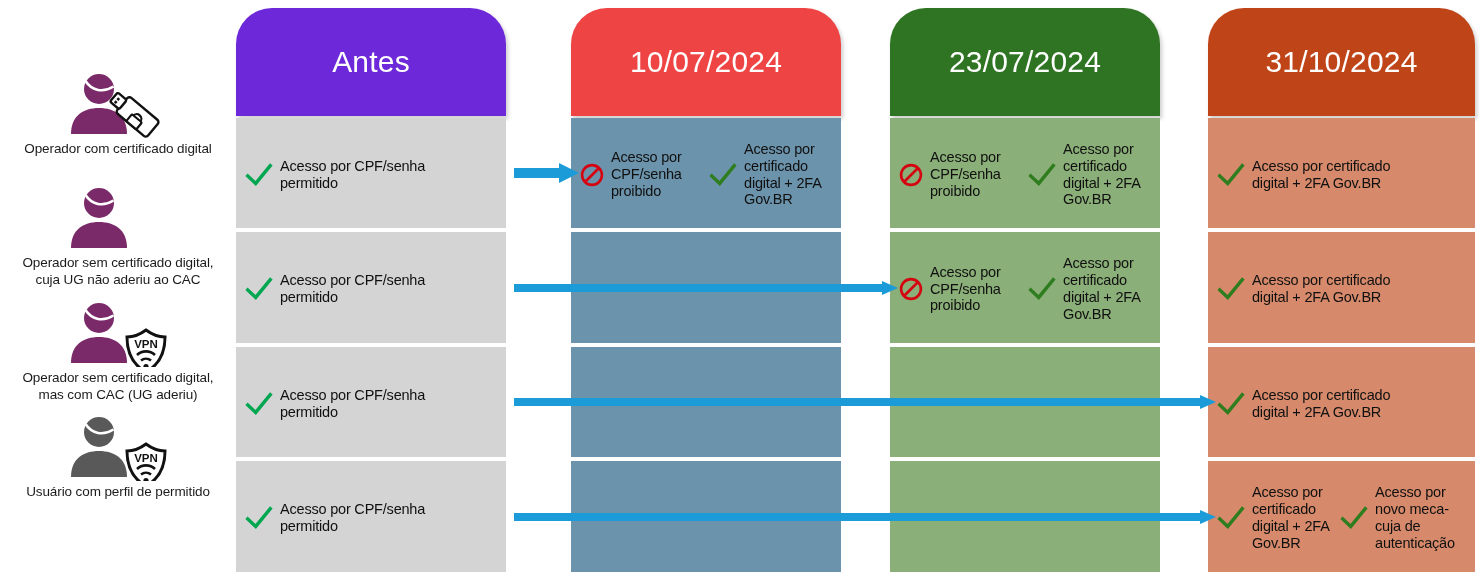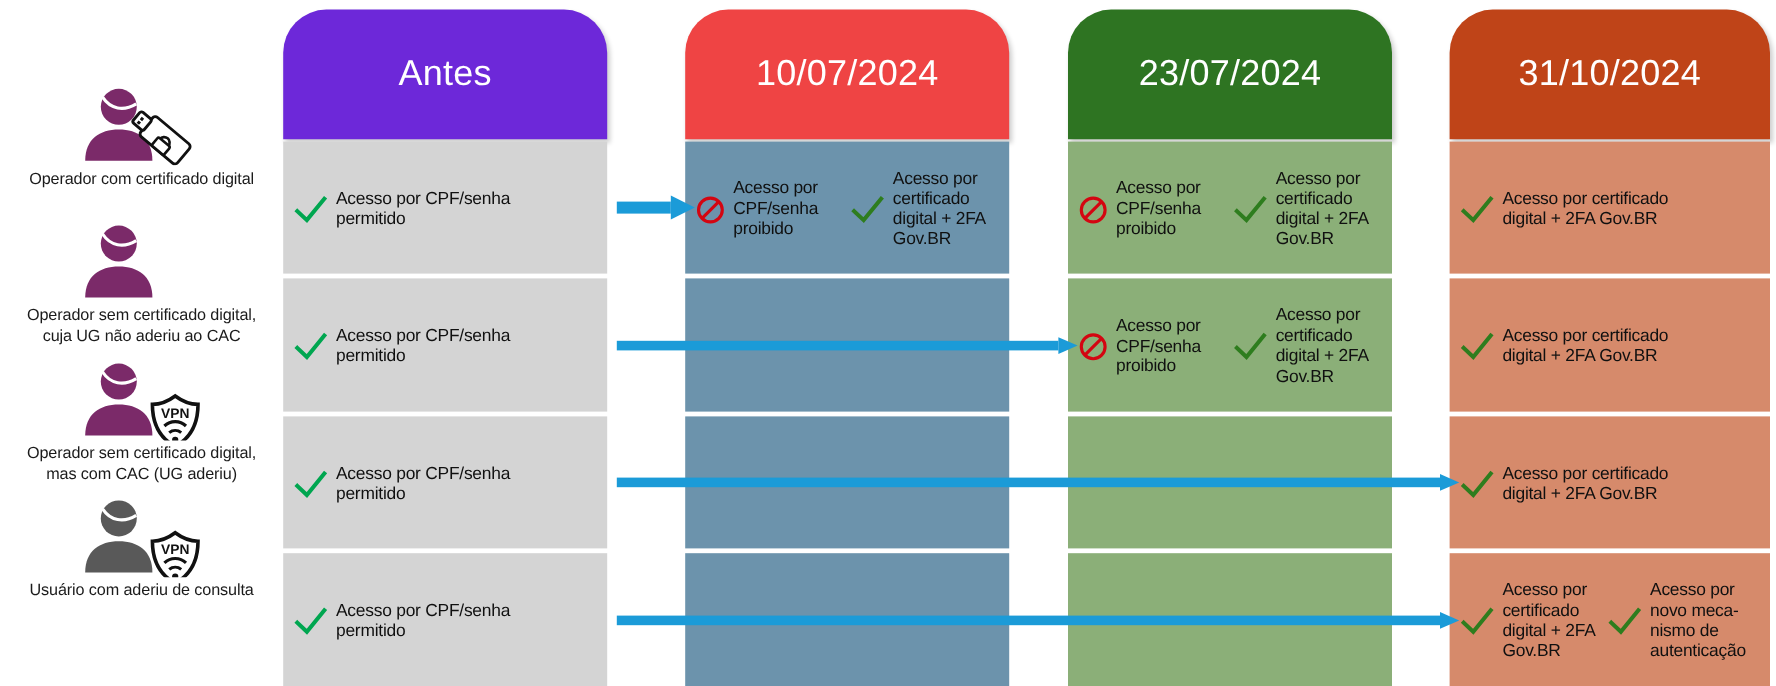--- a/index.html
+++ b/index.html
@@ -131,21 +131,21 @@
      <path d="M26.5 15 C33 25, 44 27, 54.5 20.5" fill="none" stroke="#ffffff" stroke-width="2.6"></path>
           <g transform="translate(66,34)">
         <path d="M21 1 C13 7, 6 8, 2 8 C2 26, 10 37, 21 43 C32 37, 40 26, 40 8 C36 8, 29 7, 21 1 Z" fill="#ffffff" stroke="#111" stroke-width="3"></path>
         <text x="21" y="19" font-family="Liberation Sans, sans-serif" font-size="11.5" font-weight="bold" fill="#111" text-anchor="middle">VPN</text>
         <path d="M12 26 a13 13 0 0 1 18 0" fill="none" stroke="#111" stroke-width="2.6"></path>
         <path d="M16 31.5 a8 8 0 0 1 10 0" fill="none" stroke="#111" stroke-width="2.6"></path>
         <circle cx="21" cy="37.5" r="2.6" fill="#111"></circle>
       </g>
         </svg>
       </div>
-      <div class="persona-label">Usuário com aderiu de consulta</div>
+      <div class="persona-label">Usuário com perfil de permitido</div>
     </div>
   </div>
 
 <div id="stage">
     <div class="col" style="left: 236px; width: 270px; height: 572px;">
       <div class="col-head" style="background: #6d28d9;">
         <span class="col-head-text">Antes</span>
       </div>
       <div class="cell" style="top: 118px; height: 110px; background: rgb(212, 212, 212);">
         <div class="cell-line">
@@ -287,21 +287,21 @@
       <path d="M4 17 L12.5 25 L28 6" fill="none" stroke="#2E7D1E" stroke-width="3.6" stroke-linecap="square" stroke-linejoin="miter"></path>
           </svg>
           <span class="cell-text">Acesso por certificado
 digital + 2FA Gov.BR</span>
         </div>
         <div class="cell-line">
           <svg class="ico" viewBox="0 0 32 32">
       <path d="M4 17 L12.5 25 L28 6" fill="none" stroke="#2E7D1E" stroke-width="3.6" stroke-linecap="square" stroke-linejoin="miter"></path>
           </svg>
           <span class="cell-text">Acesso por novo meca-
-nismo de autenticação</span>
+cuja de autenticação</span>
         </div>
       </div>
     </div>
   </div>
 
 <div id="arrows">
     <div class="arrow fat" style="left: 514px; top: 163px; width: 65px;">
       <div class="shaft" style="width:45px"></div>
                <div class="head" style="left:45px"></div>
     </div>

